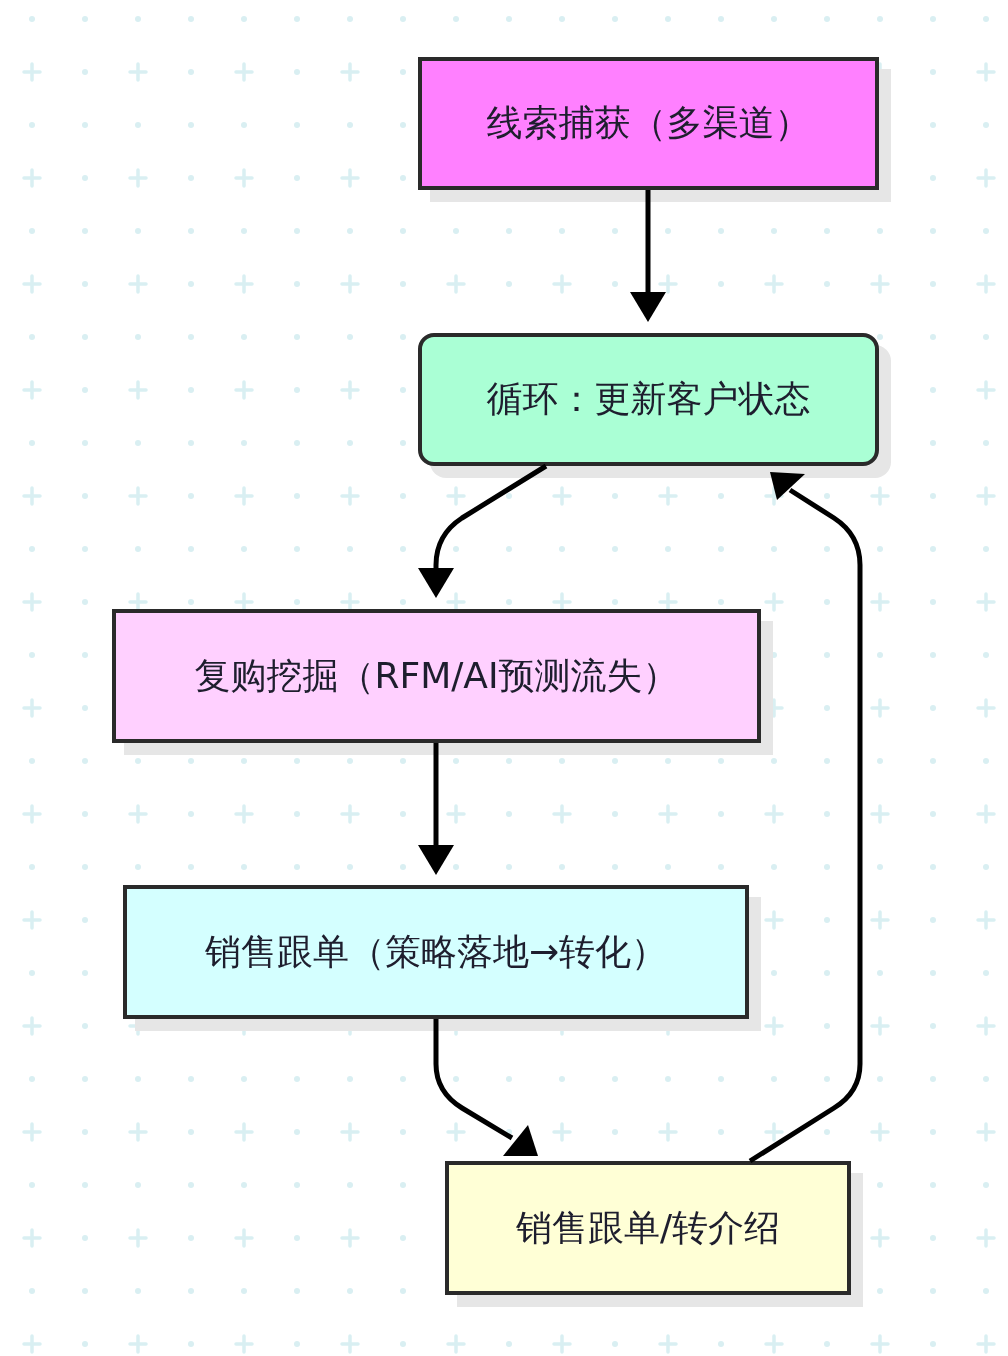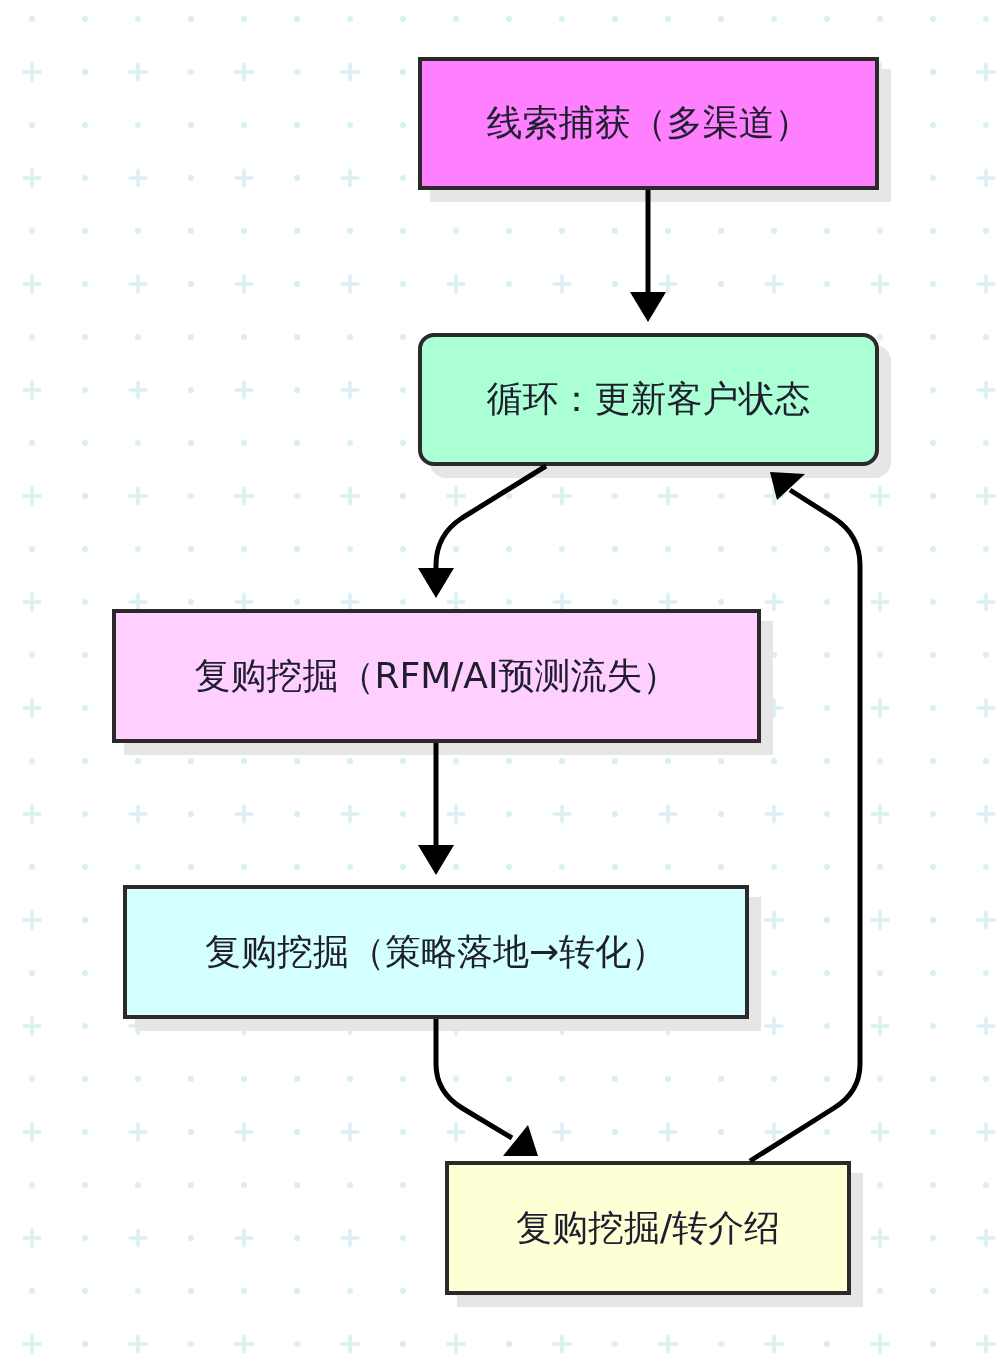--- a/index.html
+++ b/index.html
@@ -914,24 +914,24 @@
 <div class="node" id="n0" style="left: 418px; top: 57px; width: 461px; height: 133px; background: rgb(255, 128, 255); justify-content: center;">
   <span>线索捕获（多渠道）</span>
 </div>
 <div class="node" id="n1" style="left: 418px; top: 333px; width: 461px; height: 133px; background: rgb(170, 255, 213); border-radius: 16px;">
   <span>循环：更新客户状态</span>
 </div>
 <div class="node" id="n2" style="left: 112px; top: 609px; width: 649px; height: 134px; background: rgb(255, 208, 255);">
   <span>复购挖掘（RFM/AI预测流失）</span>
 </div>
 <div class="node" id="n3" style="left: 123px; top: 885px; width: 626px; height: 134px; background: rgb(212, 255, 255);">
-  <span>复购挖掘（策略落地→转化）</span>
+  <span>销售跟单（策略落地→转化）</span>
 </div>
 <div class="node" id="n4" style="left: 445px; top: 1161px; width: 406px; height: 134px; background: rgb(255, 255, 214);">
-  <span>复购挖掘/转介绍</span>
+  <span>销售跟单/转介绍</span>
 </div>
 
 <svg id="edges" width="1008" height="1356">
 
   <g>
     <path class="edge" d="M648,190 L648,298"></path>
     <polygon class="arrowhead" points="630,292 666,292 648,322"></polygon>
   </g>
 
   <g>

